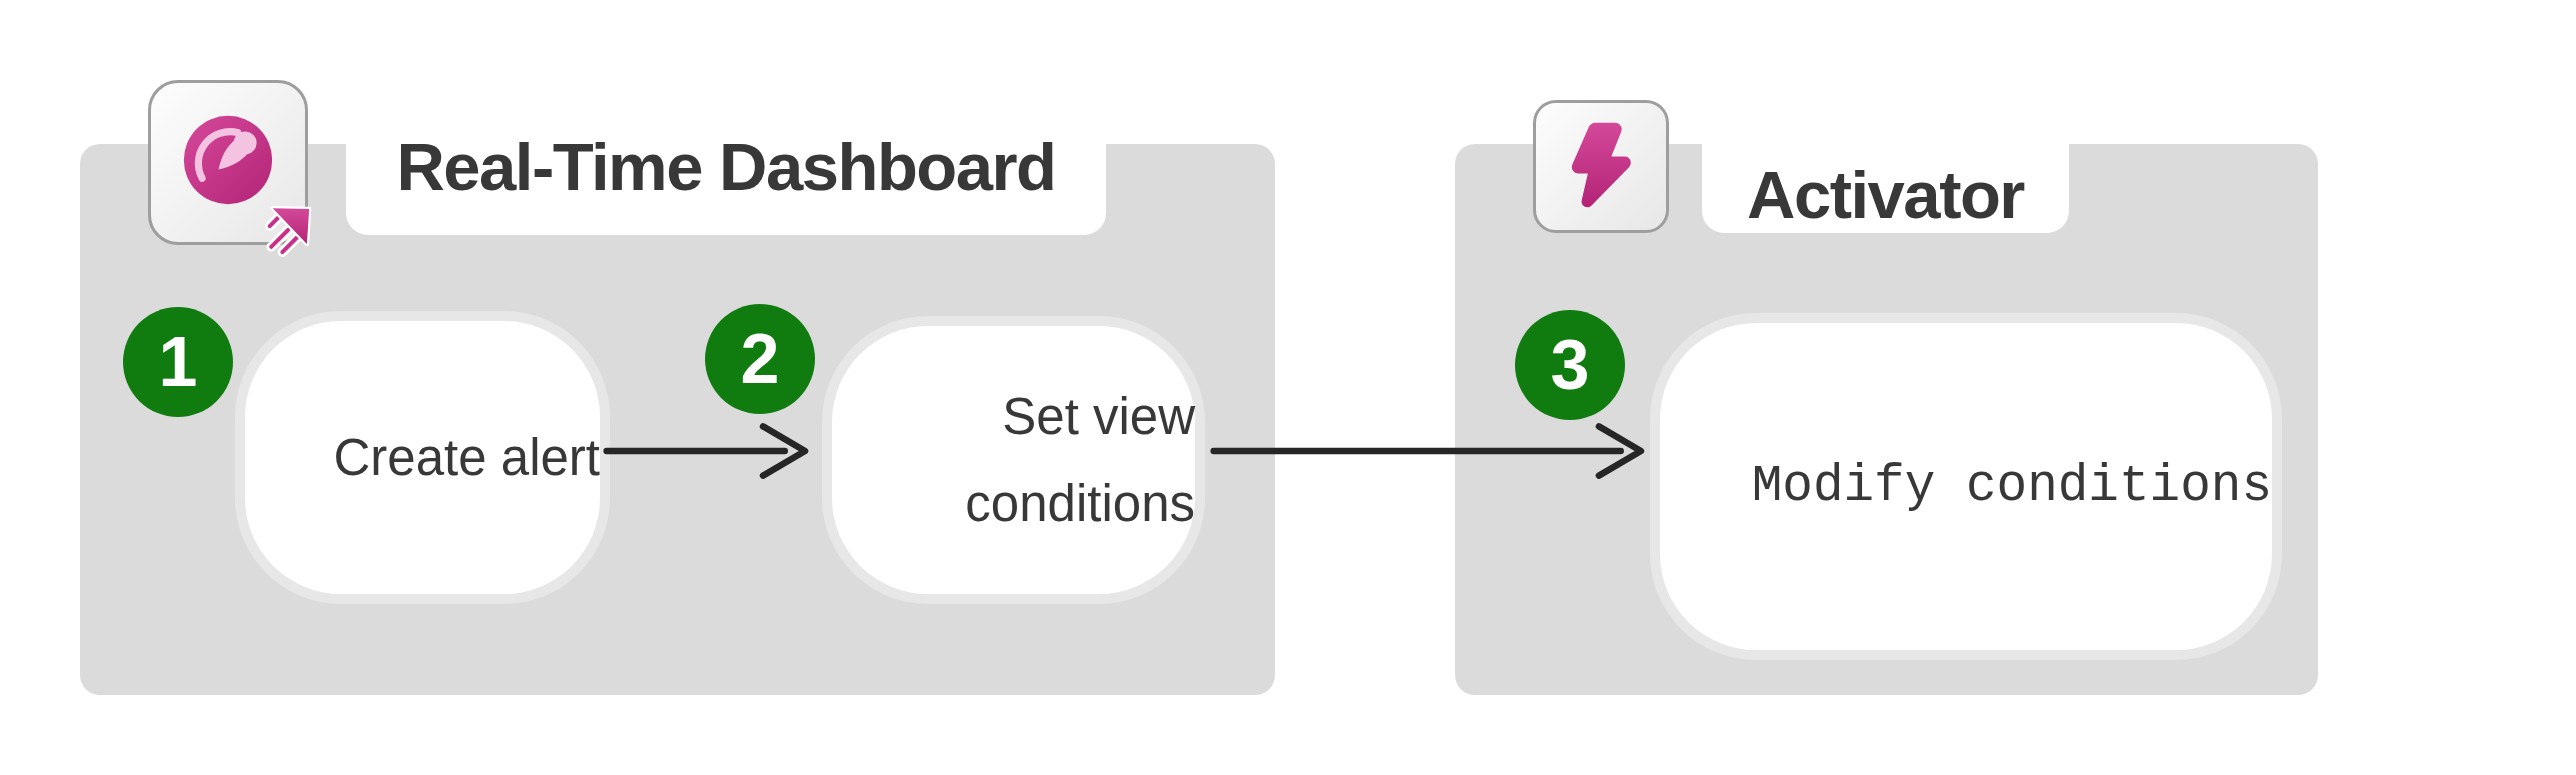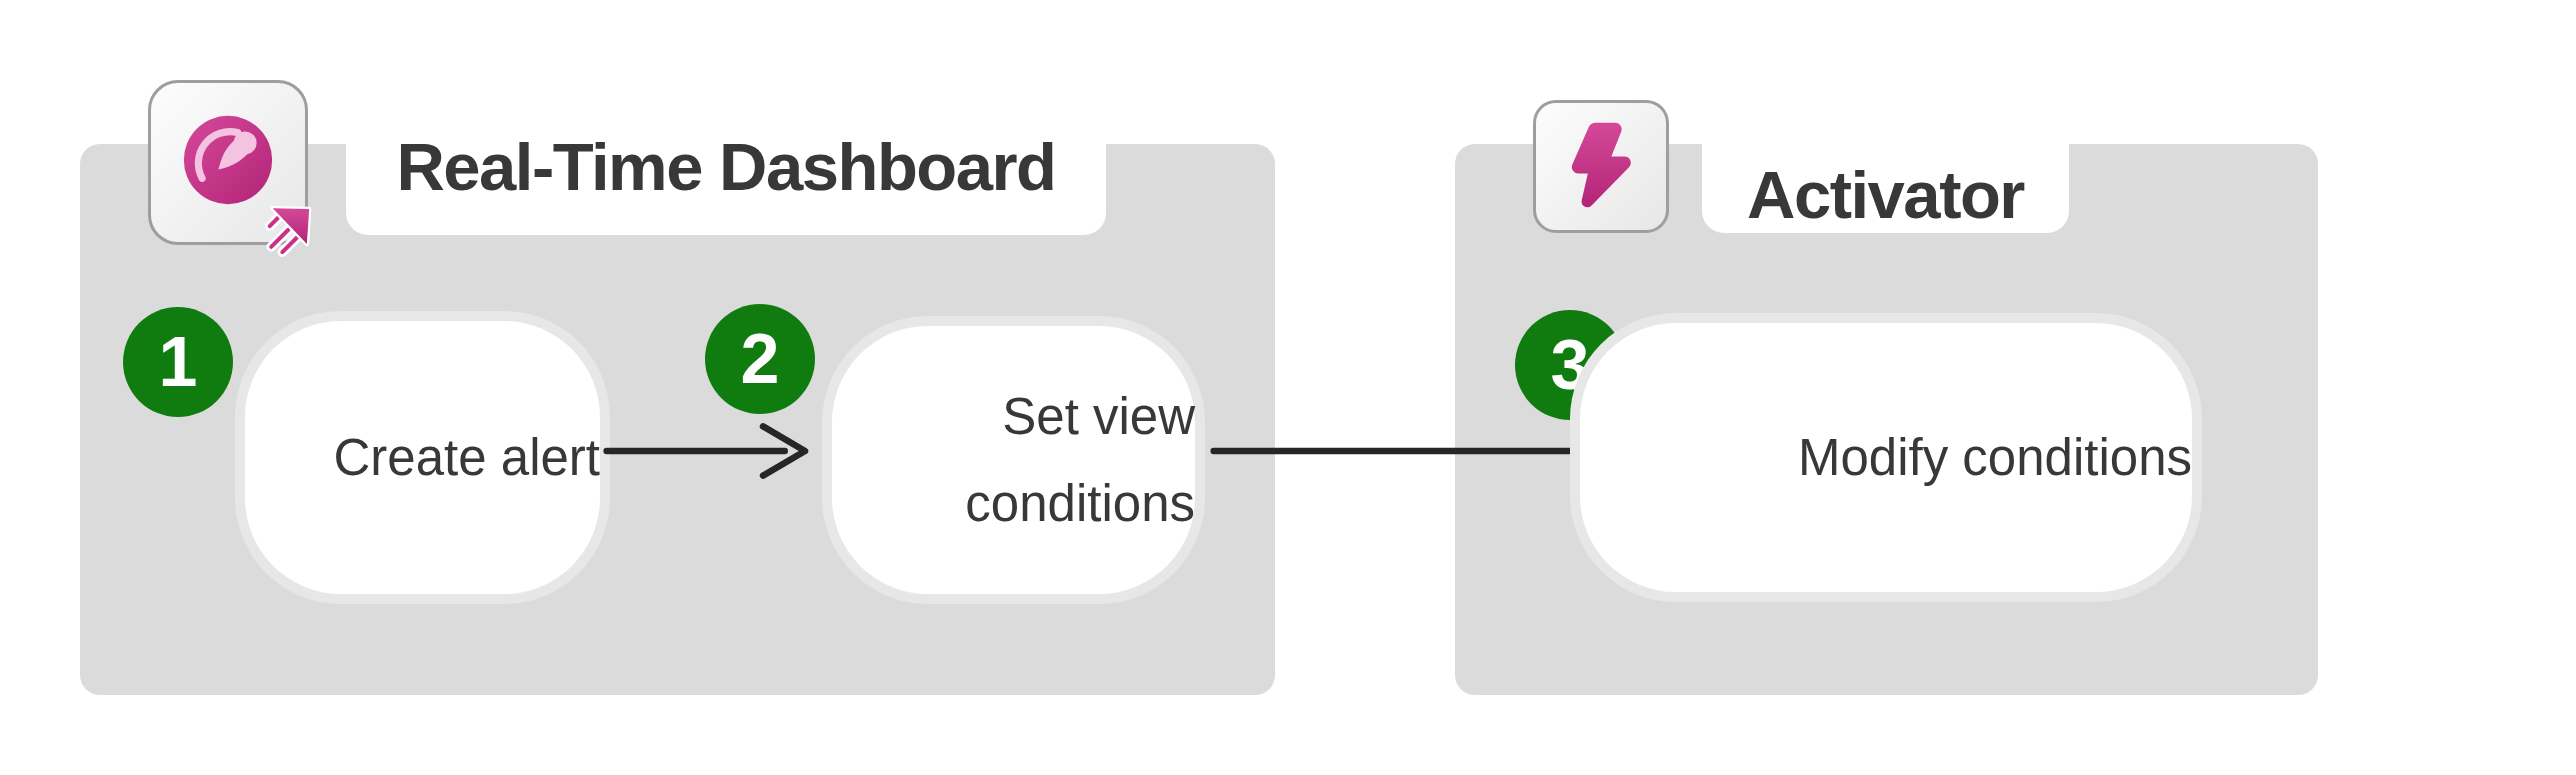--- a/index.html
+++ b/index.html
@@ -61,21 +61,21 @@
   .bubble{
     position:absolute;
     background:#ffffff;
     border-radius:96px;
     box-shadow:0 0 0 10px var(--halo-gray,#e7e7e7);
     display:flex;flex-direction:column;align-items:flex-end;justify-content:center;
     text-align:center;
   }
   #bubble-1{left:245px;top:321px;width:355px;height:273px;}
   #bubble-2{left:832px;top:326px;width:363px;height:268px;}
-  #bubble-3{left:1580px;top:323px;width:612px;height:269px;}
+  #bubble-3{left:1660px;top:323px;width:612px;height:327px;font-family:Liberation Mono, monospace;}
   .bubble span{
     display:block;
     font-size:51px;line-height:87px;
     color:var(--text-dark,#383838);
     white-space:nowrap;
   }
 
   .flow-arrow{position:absolute;overflow:visible;}
   #arrow-1{left:599px;top:409px;width:218px;height:84px;}
   #arrow-2{left:1206px;top:409px;width:447px;height:84px;}

